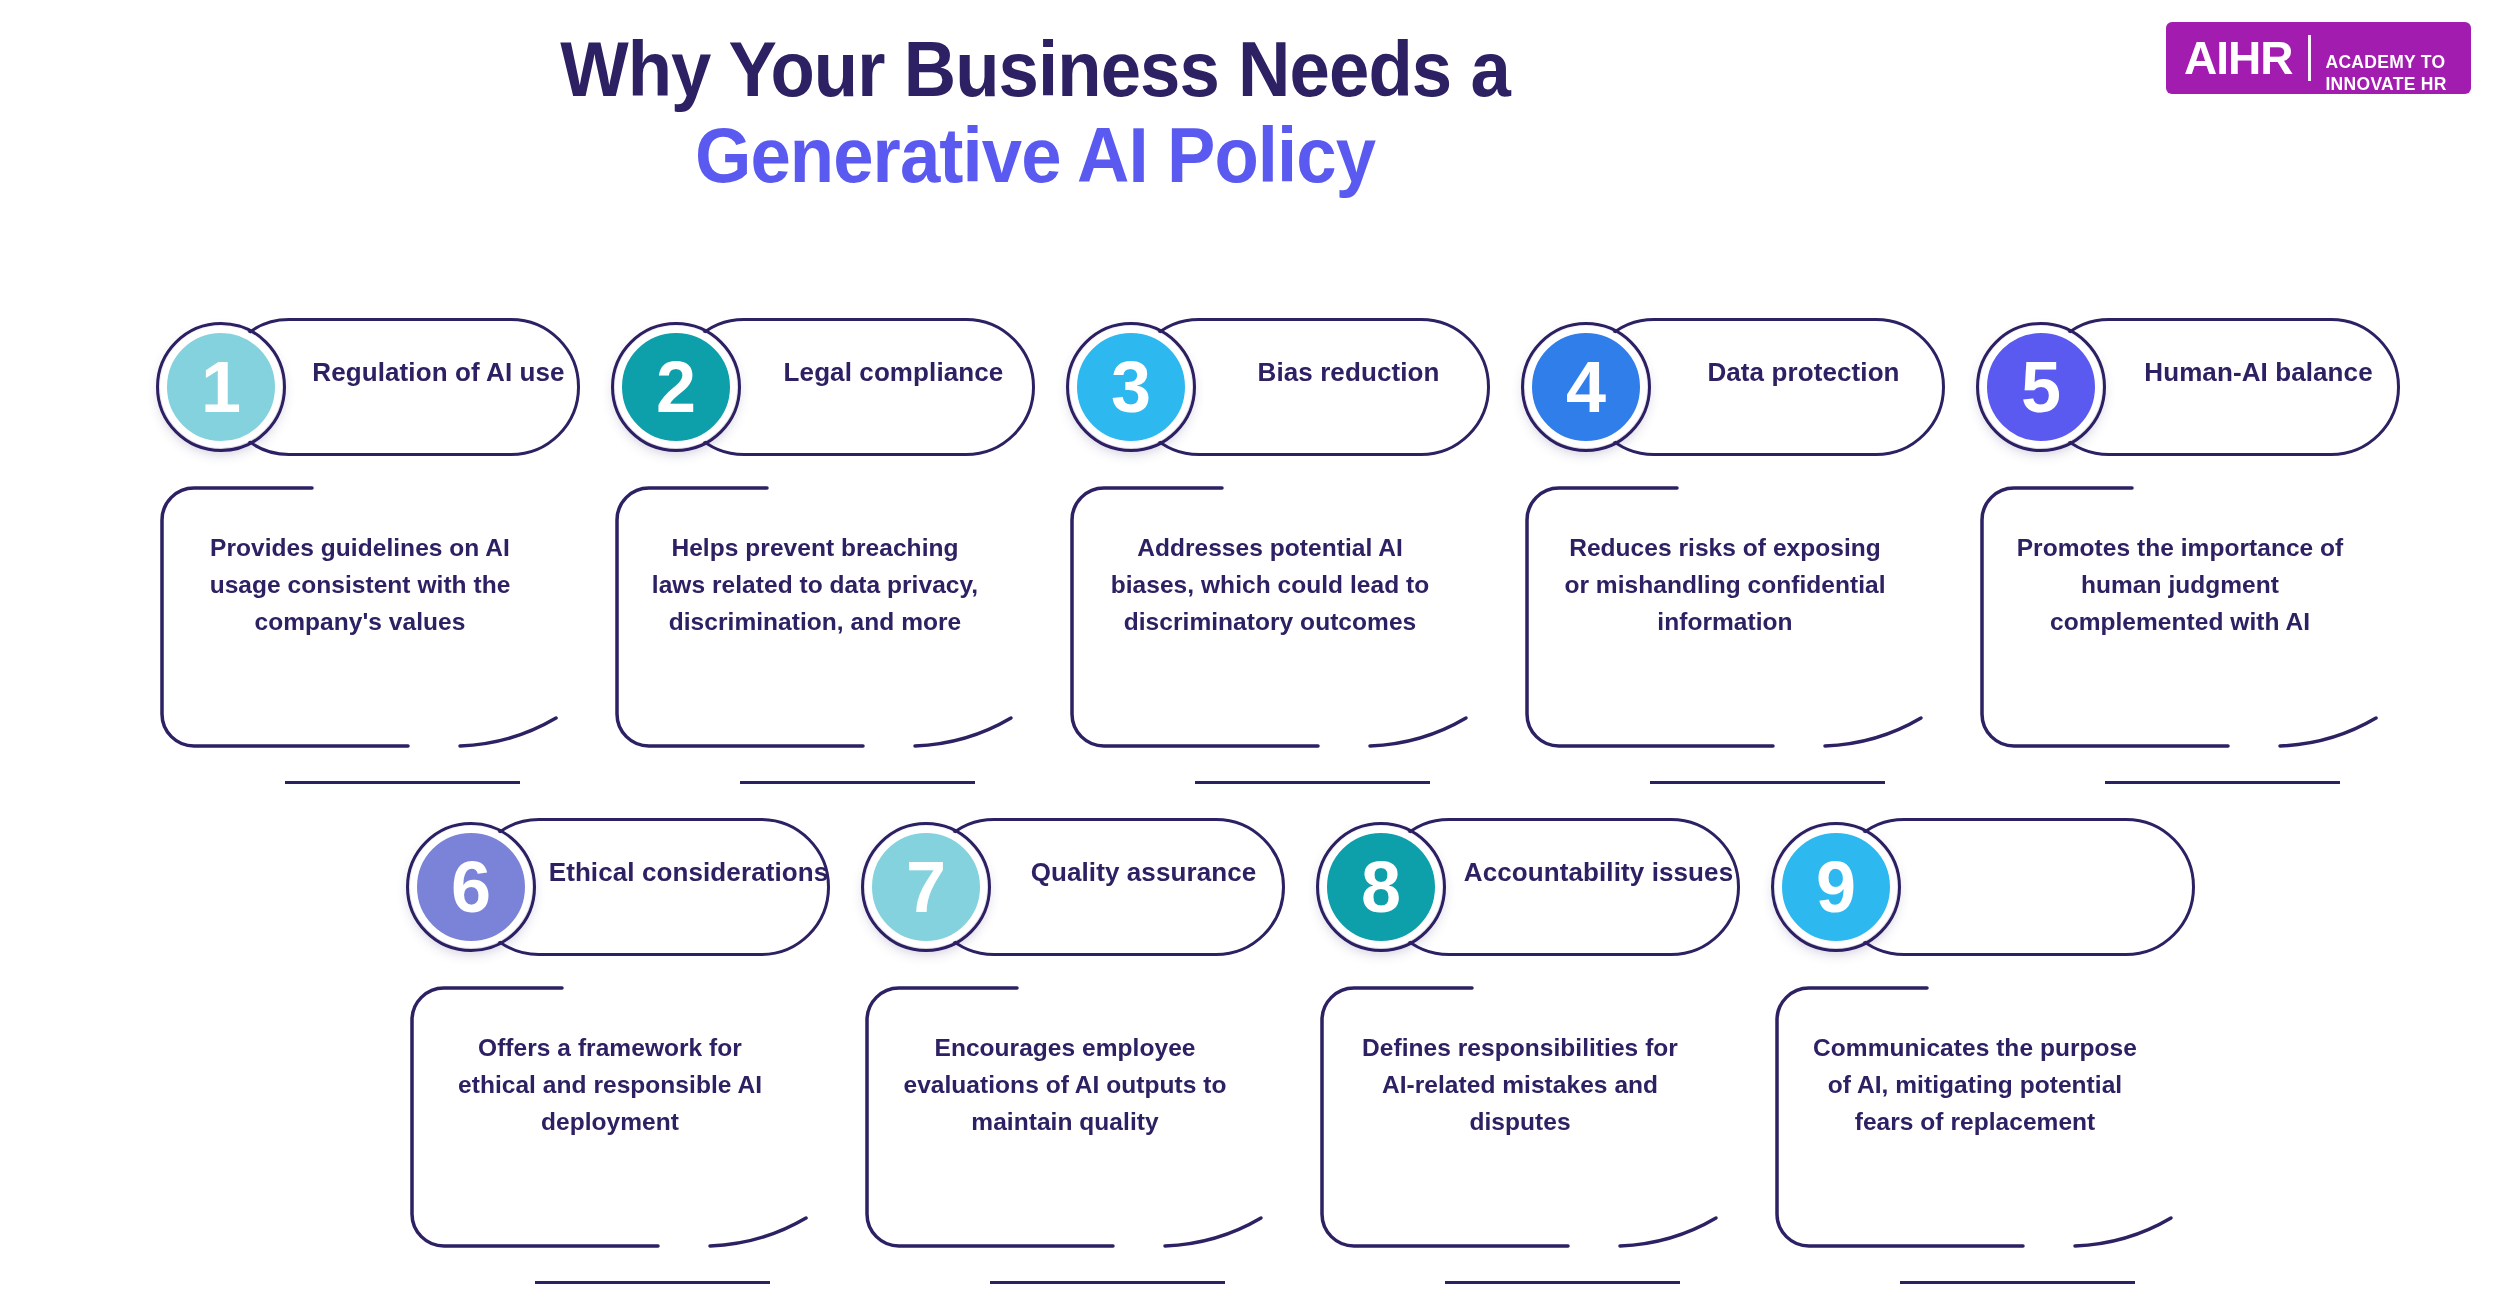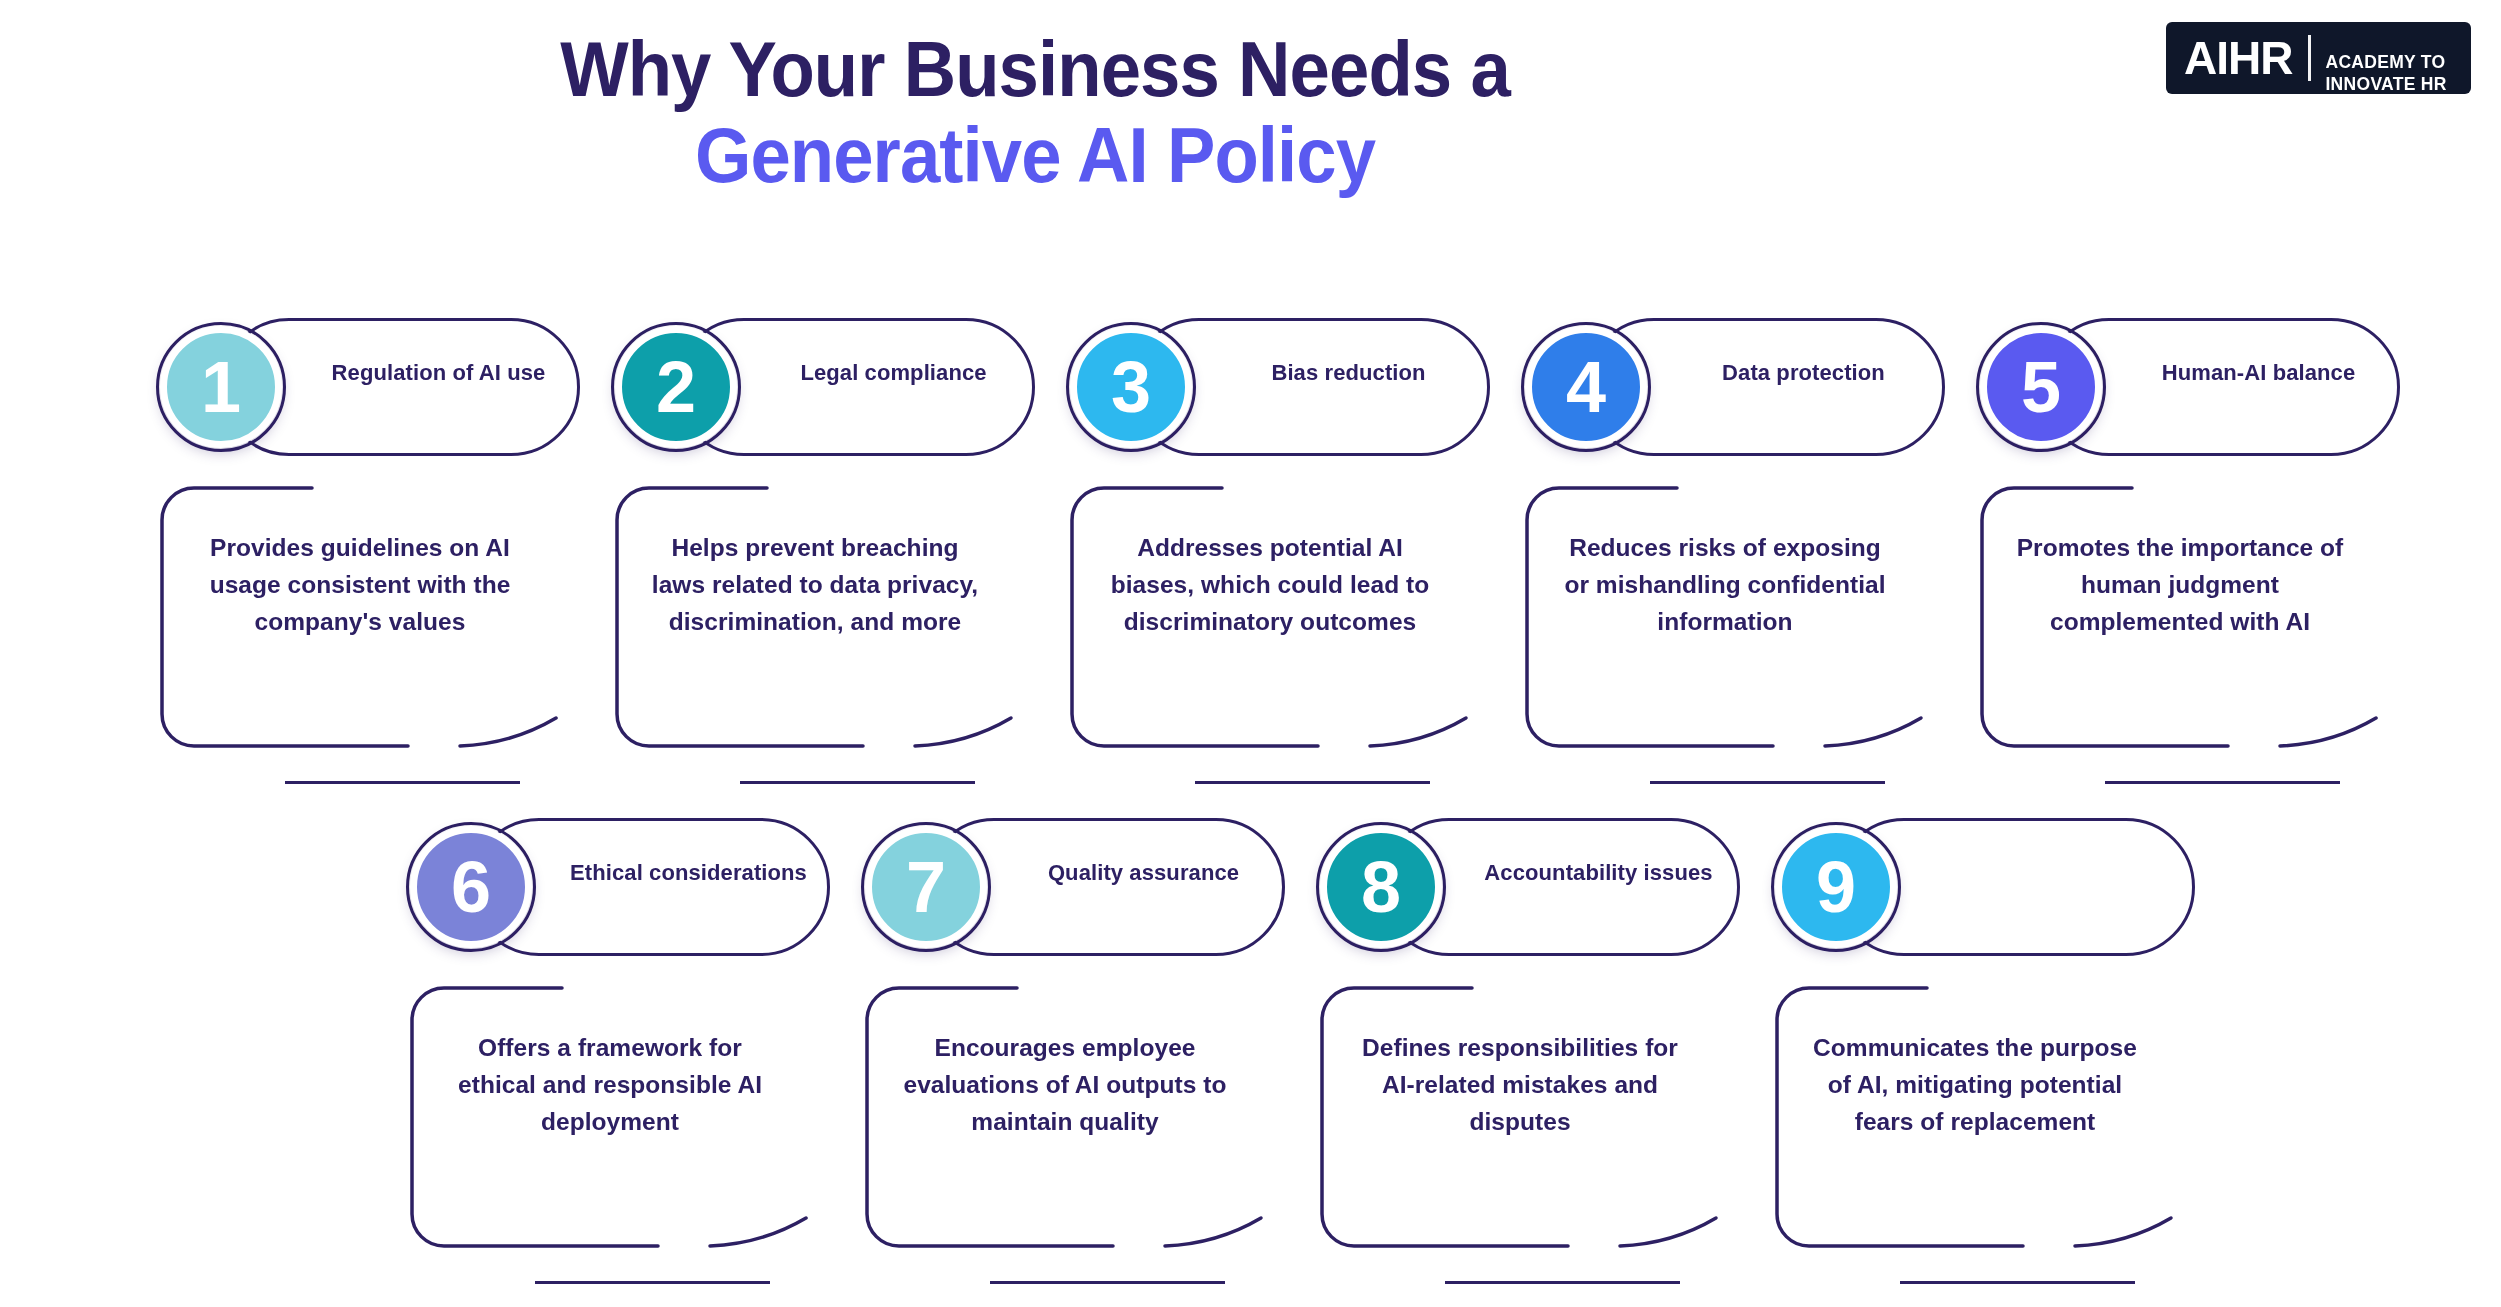--- a/index.html
+++ b/index.html
@@ -8,21 +8,21 @@
     background:#ffffff;
     font-family:"Liberation Sans","DejaVu Sans",sans-serif;
     overflow:hidden;
     position:relative;
   }
 
   
   .logo{
     position:absolute;top:22px;right:30px;
     width:305px;height:72px;
-    background:#0f172a;
+    background:#a21caf;
     border-radius:6px;
     display:flex;align-items:center;
     box-sizing:border-box;
     padding:0 14px 0 18px;
   }
   .logo-mark{
     color:#ffffff;font-weight:bold;
     font-size:46px;letter-spacing:-1px;line-height:1;
     font-family:"Liberation Sans","DejaVu Sans",sans-serif;
   }
@@ -68,21 +68,21 @@
     border:3.5px solid #2d2063;
     border-radius:70px;
     background:#ffffff;
     box-sizing:border-box;
   }
   .pill-title{
     position:absolute;top:0;left:120px;right:18px;height:110px;
     display:flex;align-items:center;justify-content:center;
     text-align:center;
     color:#2d2063;
-    font-size:22px;font-weight:bold;line-height:1.3;
+    font-size:26px;font-weight:bold;line-height:1.3;
     font-family:"Liberation Sans Narrow","Liberation Sans",sans-serif;
     letter-spacing:.1px;
     z-index:3;
   }
   .pill-underline{
     position:absolute;bottom:14px;left:125px;
     width:235px;height:3.5px;background:#2d2063;
     z-index:3;
   }
 

